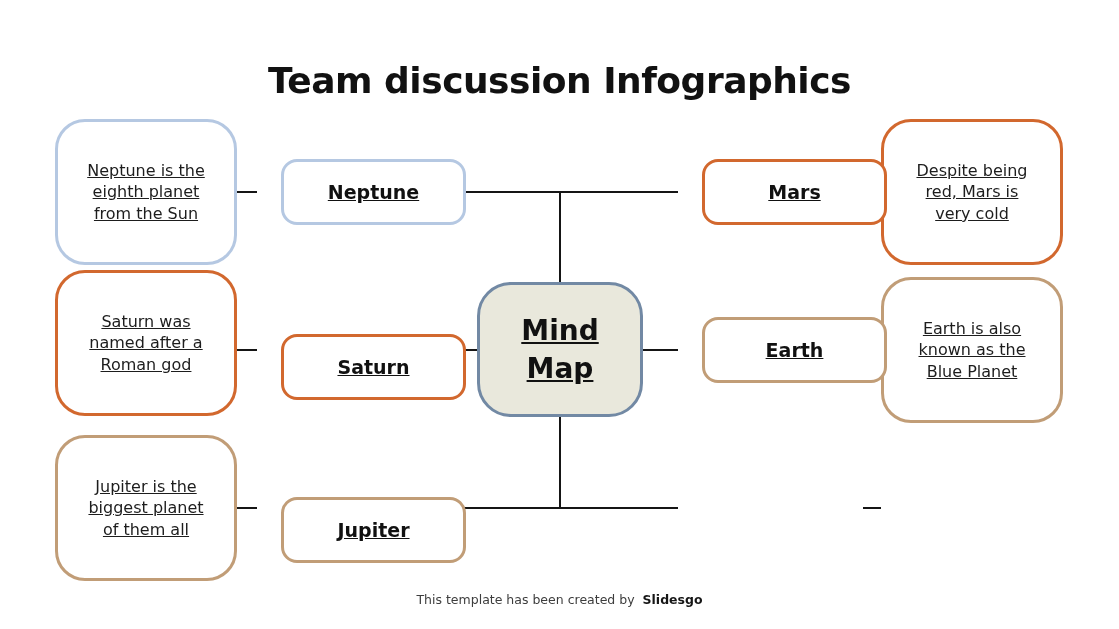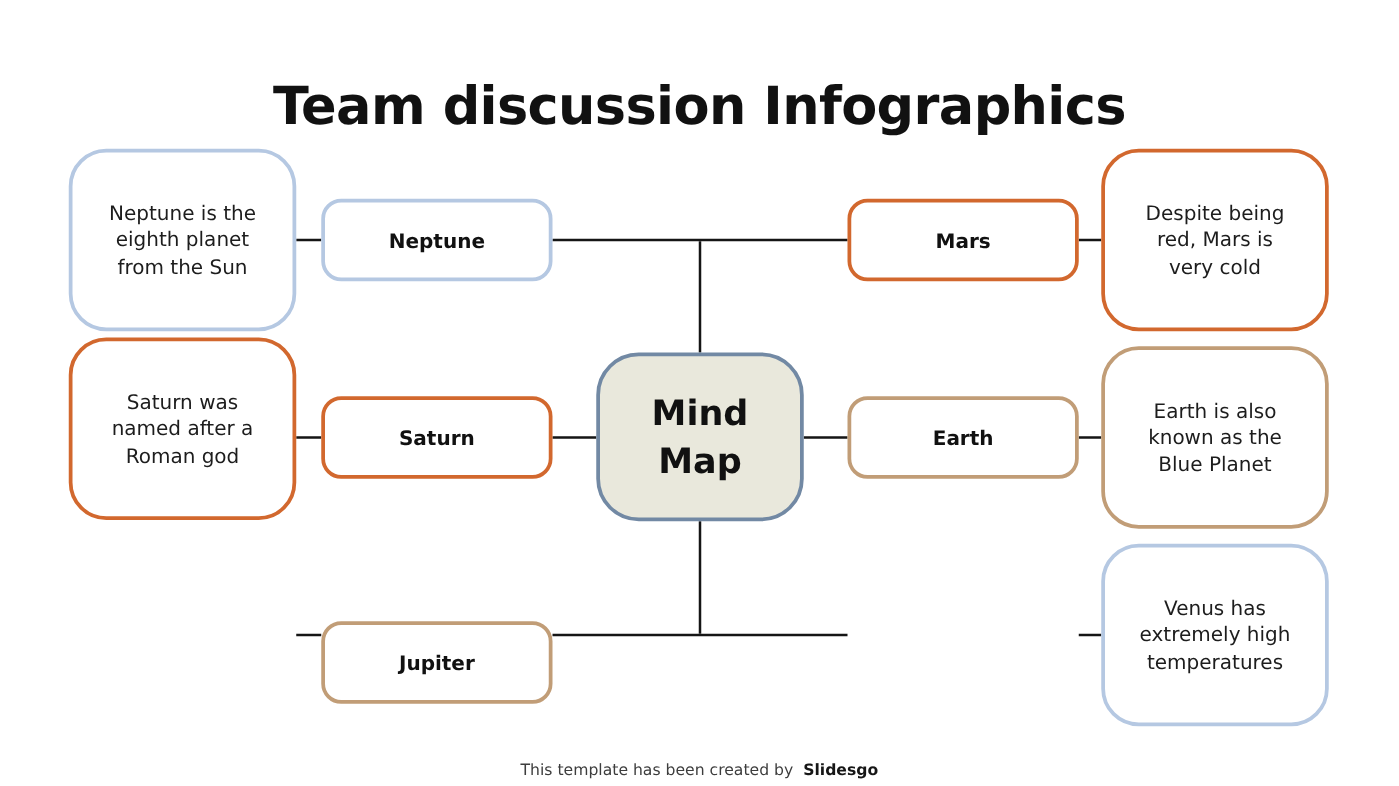--- a/index.html
+++ b/index.html
@@ -10,50 +10,52 @@
     width: 1119px;
     height: 629px;
     background: #ffffff;
     overflow: hidden;
   }
   .title {
     position: absolute;
     left: 0; top: 60px;
     width: 100%;
     text-align: center;
-    font-size: 42px;
+    font-size: 36px;
     font-weight: bold;
     color: #111111;
     letter-spacing: -0.5px;
   }
   .box {
     position: absolute;
     background: #ffffff;
     border: 3px solid #000000;
     display: flex;
     align-items: center;
     justify-content: center;
     text-align: center;
+    text-decoration: underline;
   }
   .desc {
     width: 182px;
     height: 146px;
     border-radius: 30px;
     font-size: 16px;
     line-height: 1.35;
     color: #1d1d1d;
     white-space: pre-line;
   }
   .label {
     width: 185px;
     height: 66px;
     border-radius: 16px;
-    font-size: 16px;
+    font-size: 19px;
     font-weight: bold;
     color: #111111;
+    margin-left: 24px;
   }
   .center-node {
     left: 477px; top: 282px;
     width: 166px; height: 135px;
     border-radius: 34px;
     border-width: 3.5px;
     background: #e9e8dc;
     font-size: 28px;
     font-weight: bold;
     color: #111111;
@@ -67,21 +69,20 @@
   .line { position: absolute; background: #151515; }
   .line.h { height: 2px; }
   .line.v { width: 2px; }
   .footer {
     position: absolute;
     left: 0; top: 592px;
     width: 100%;
     text-align: center;
     font-size: 12.5px;
     color: #3d3d3d;
-    margin-top: 16px;
   }
   .footer .brand {
     font-weight: bold;
     color: #161616;
     margin-left: 4px;
   }
 </style>
 </head>
 <body>
 
@@ -125,41 +126,41 @@
   </div>
   <div class="box label c-orange" style="left:678px;top:159px">
     <span>Mars</span>
   </div>
 
   <div class="box desc c-orange" style="left:55px;top:270px">
     <span>Saturn was
 named after a
 Roman god</span>
   </div>
-  <div class="box label c-orange" style="left:257px;top:317px">
+  <div class="box label c-orange" style="left:257px;top:334px">
     <span>Saturn</span>
   </div>
 
   <div class="box desc c-tan" style="left:881px;top:277px">
     <span>Earth is also
 known as the
 Blue Planet</span>
   </div>
   <div class="box label c-tan" style="left:678px;top:317px">
     <span>Earth</span>
   </div>
 
+  <div class="box desc c-tan" style="left:55px;top:435px">
+    <span>Jupiter is the
+biggest planet
+of them all</span>
+  </div>
   <div class="box label c-tan" style="left:257px;top:497px">
     <span>Jupiter</span>
   </div>
 
-  <div class="box desc c-blue" style="left:881px;top:435px">
-    <span>Venus has
-extremely high
-temperatures</span>
-  </div>
 
   <div class="footer">
     <span>This template has been created by</span>
     <span class="brand">Slidesgo</span>
   </div>
 
 </div>
 
 </body></html>

